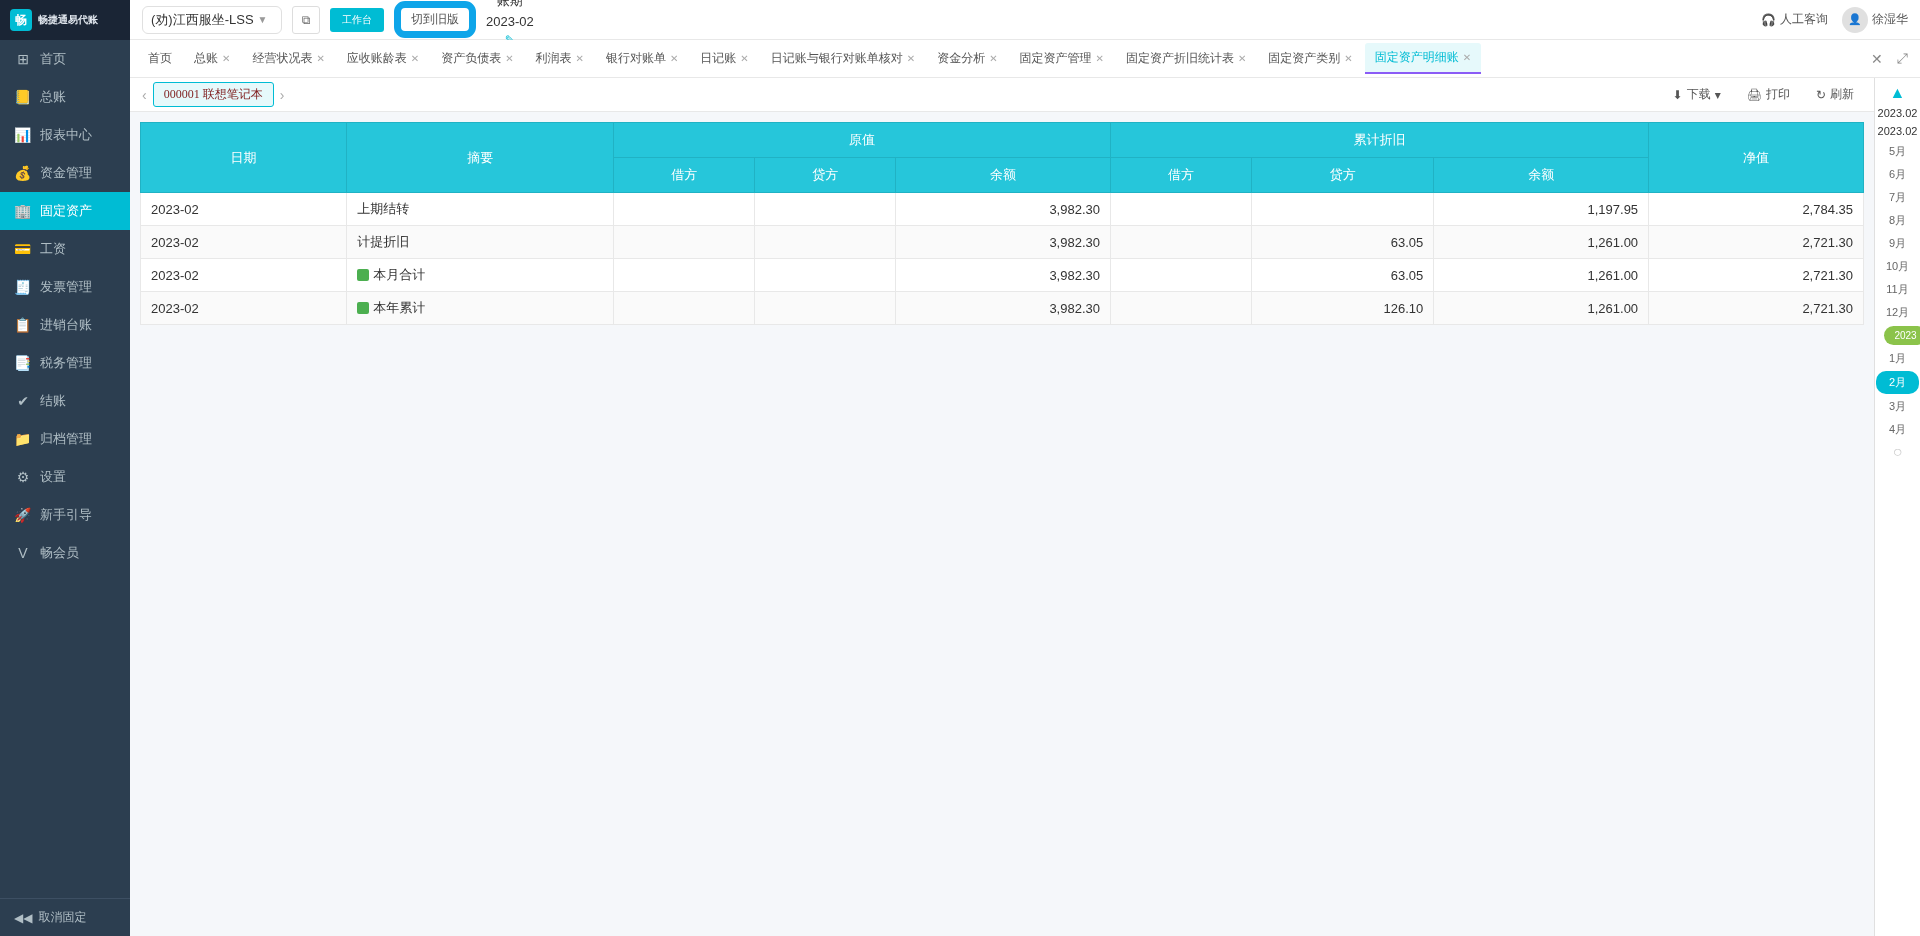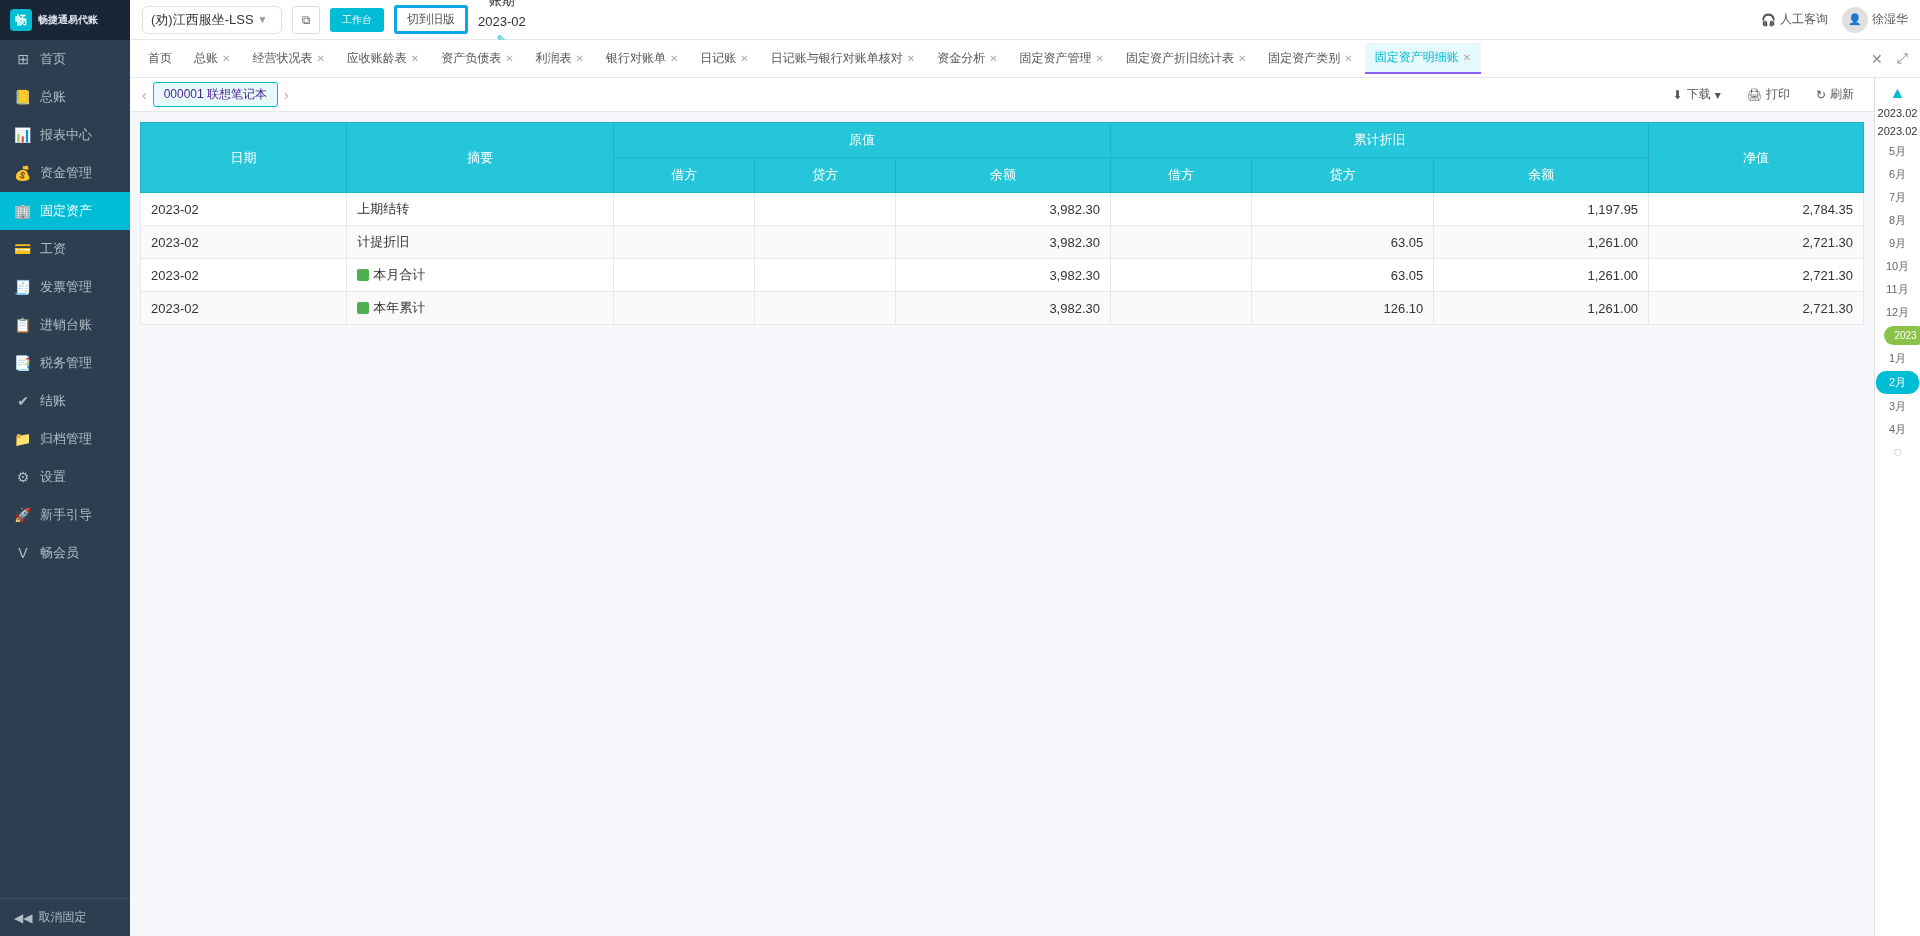--- a/index.html
+++ b/index.html
@@ -93,22 +93,22 @@
       color: white;
       border: none;
       border-radius: 3px;
       padding: 5px 12px;
       font-size: 10px;
       cursor: pointer;
     }
     .old-version-btn {
       background: white;
       color: #555;
-      border: 3px solid #0ea5e9;
-      border-radius: 3px;
+      border: 7px solid #0ea5e9;
+      border-radius: 11px;
       padding: 3px 10px;
       font-size: 12px;
       cursor: pointer;
     }
     .period-info {
       display: flex; align-items: center; gap: 4px;
       font-size: 13px; color: #333; flex-direction: column;
     }
     .period-edit { color: #00bcd4; cursor: pointer; font-size: 12px; }
     .topbar-right { margin-left: auto; display: flex; align-items: center; gap: 14px; }
@@ -164,21 +164,21 @@
     .breadcrumb-item {
       background: white;
       border: 1px solid #e0e0e0;
       border-radius: 3px;
       padding: 3px 10px;
       font-size: 12px;
       color: #333;
       cursor: pointer;
       display: flex; align-items: center; gap: 4px;
     }
-    .breadcrumb-item.active { background: #e6f9fb; border-color: #00bcd4; color: #4c1d95; }
+    .breadcrumb-item.active { background: #e6f9fb; border-color: #00bcd4; color: #7f1d1d; font-family: Liberation Serif, serif; }
     .subnav-right { margin-left: auto; display: flex; align-items: center; gap: 10px; }
     .action-btn {
       display: flex; align-items: center; gap: 4px;
       color: #555; font-size: 12px; cursor: pointer;
       padding: 4px 8px;
     }
 
     
     .table-wrapper { flex: 1; overflow: auto; padding: 10px; }
     .data-table {

